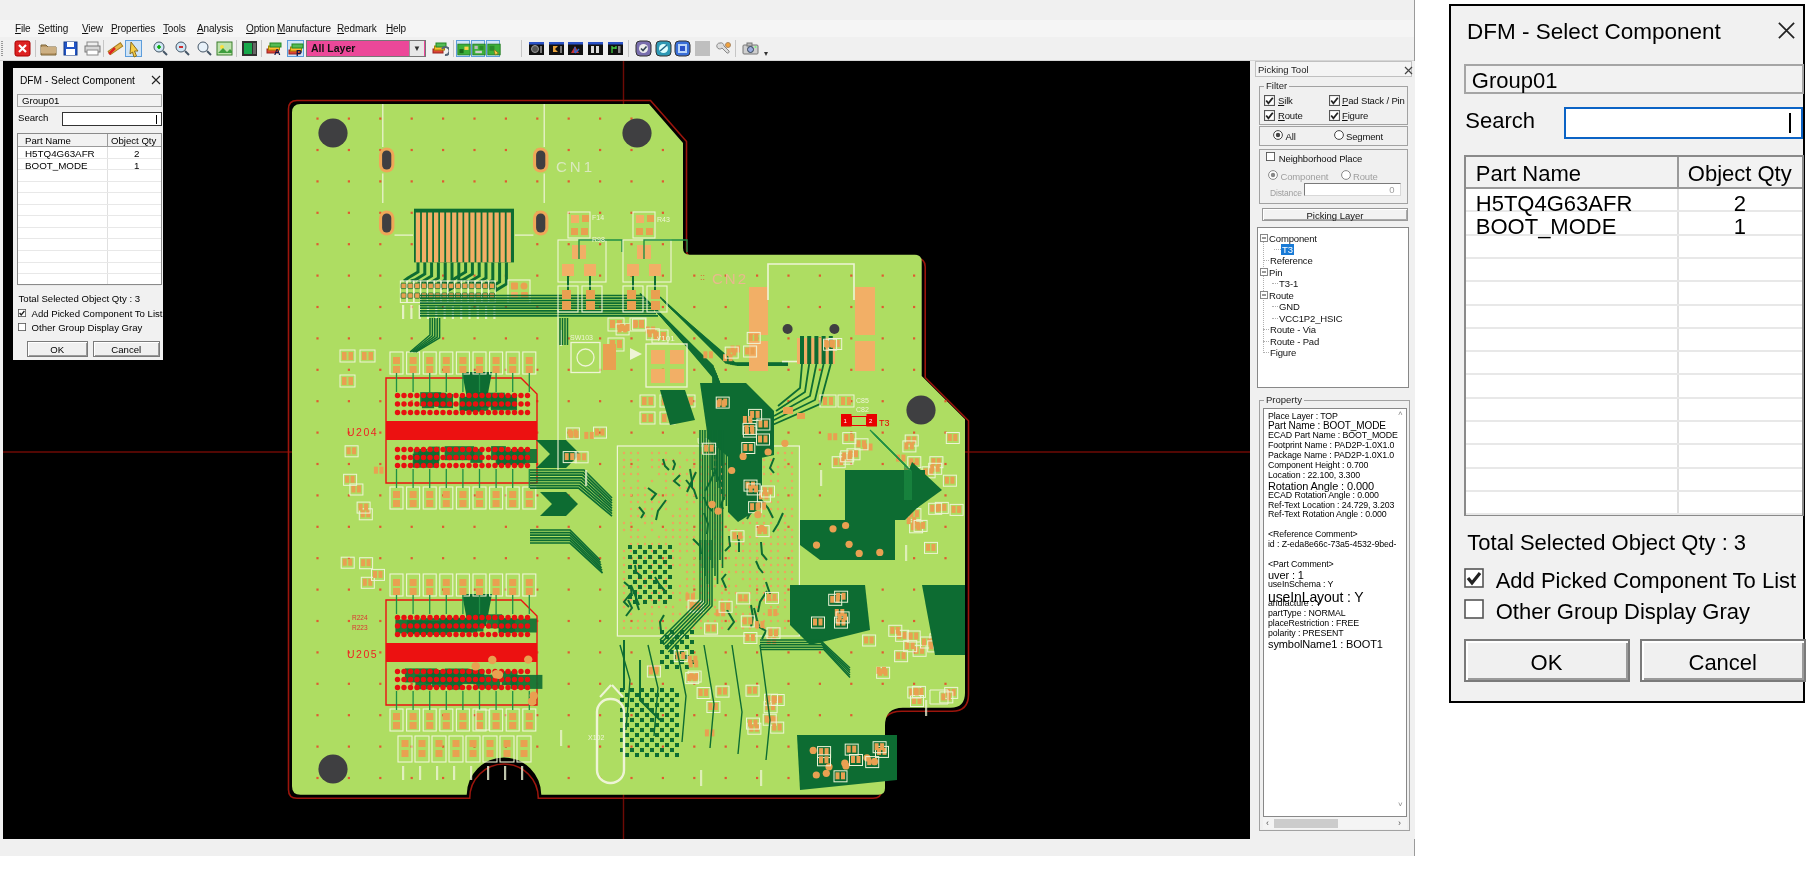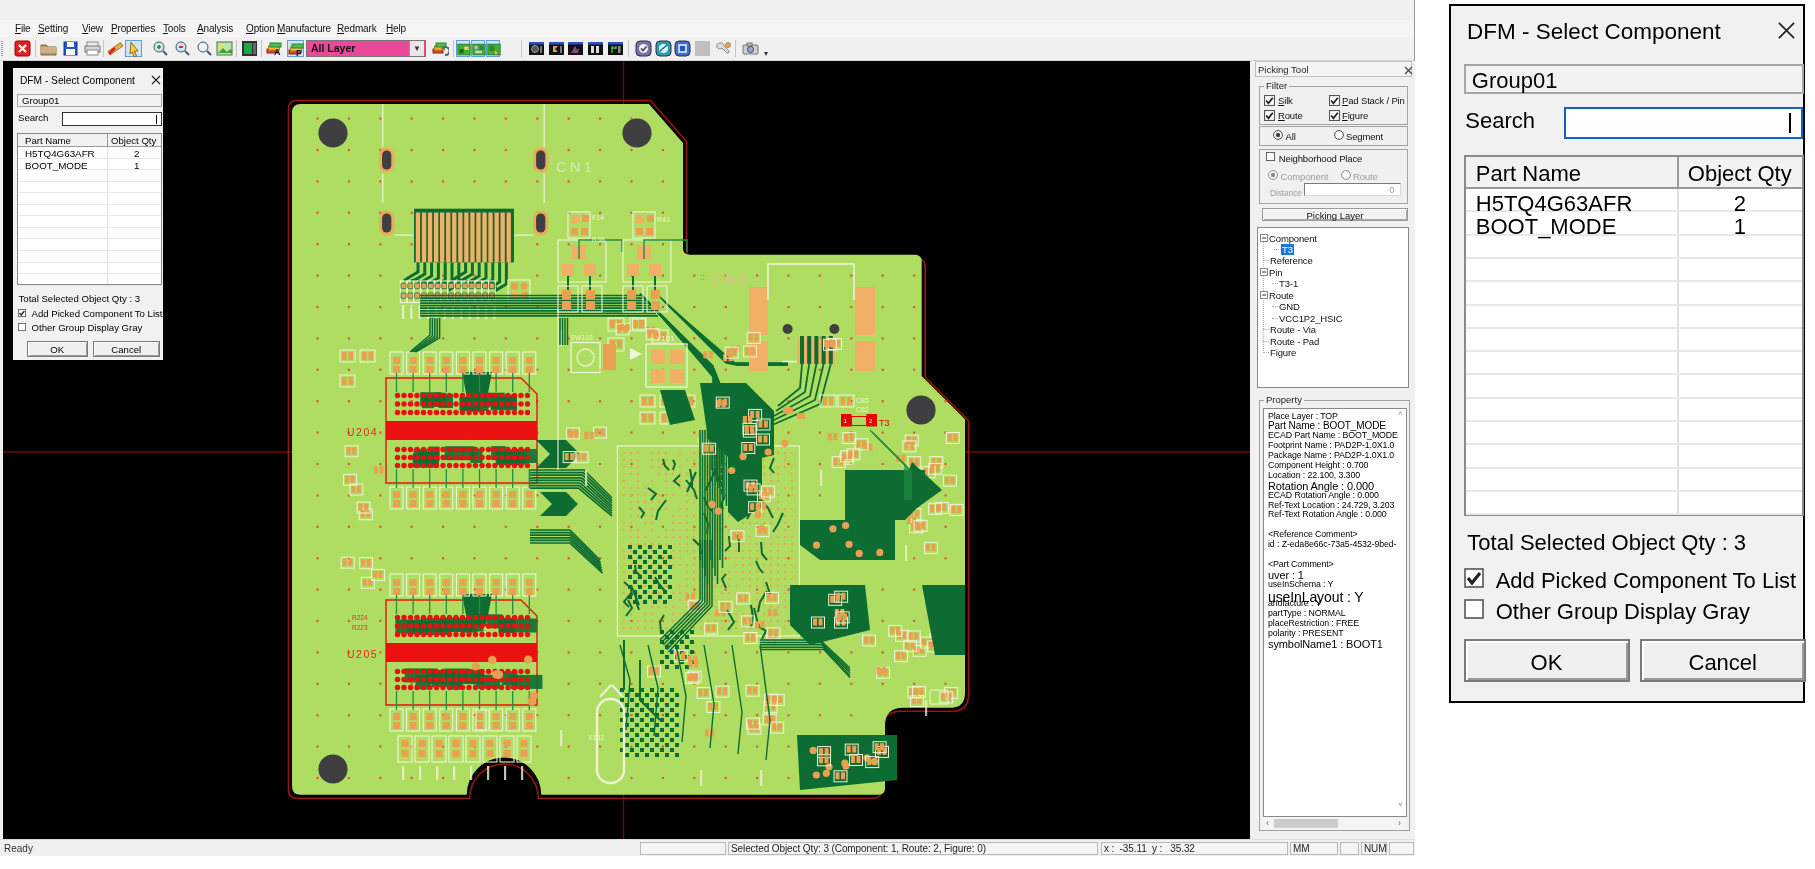--- a/index.html
+++ b/index.html
@@ -2709,30 +2709,20 @@
         <div style="height:9.9px;font-size:8.8px;letter-spacing:-0.1px;white-space:nowrap;color:#000">polarity : PRESENT</div>
         <div style="height:9.9px;font-size:11px;letter-spacing:-0.1px;white-space:nowrap;color:#000">symbolName1 : BOOT1</div>
       </div>
       <div style="position:absolute;left:147px;top:348px;font-size:8px;color:#888">˄</div>
       <div style="position:absolute;left:147px;top:739px;font-size:8px;color:#888">˅</div>
       <div style="position:absolute;left:12px;top:756px;width:144px;height:12px;background:#f4f4f4"></div>
       <div style="position:absolute;left:15px;top:757px;font-size:9px;color:#555">‹</div>
       <div style="position:absolute;left:147px;top:757px;font-size:9px;color:#555">›</div>
       <div style="position:absolute;left:23px;top:757.5px;width:64px;height:9px;background:#ccc"></div>
     </div>
- <div id="statusbar">
-  <span style="position:absolute;left:4px;top:3px;font-size:10px">Ready</span>
-  <span class="seg" style="left:640px;width:86px"></span>
-  <span class="seg" style="left:728px;width:370px">Selected Object Qty: 3 (Component: 1, Route: 2, Figure: 0)</span>
-  <span class="seg" style="left:1101px;width:187px">x :&nbsp; -35.11&nbsp; y :&nbsp;&nbsp; 35.32</span>
-  <span class="seg" style="left:1290px;width:48px">MM</span>
-  <span class="seg" style="left:1340px;width:19px"></span>
-  <span class="seg" style="left:1361px;width:26px">NUM</span>
-  <span class="seg" style="left:1389px;width:25px"></span>
- </div>
 </div>
 
 <div class="dlg" id="dlgS" style="left:11px;top:65.5px;width:154px;height:296.5px">
  <div style="position:absolute;left:7px;top:7px;font-size:10.2px;color:#000;white-space:nowrap">DFM - Select Component</div>
  <svg style="position:absolute;left:138px;top:7px" width="10" height="10" viewBox="0 0 20 20">
       <path d="M2,2 L18,18 M18,2 L2,18" stroke="#222" stroke-width="2.2"></path>
     </svg>
  <div style="position:absolute;left:4px;top:26.5px;width:145px;height:12.5px;background:#f2f2f2;border:1px solid #a5a5a5;box-sizing:border-box">
    <div style="position:absolute;left:4px;top:0px;font-size:9.6px;color:#000;white-space:nowrap">Group01</div>
     </div>

